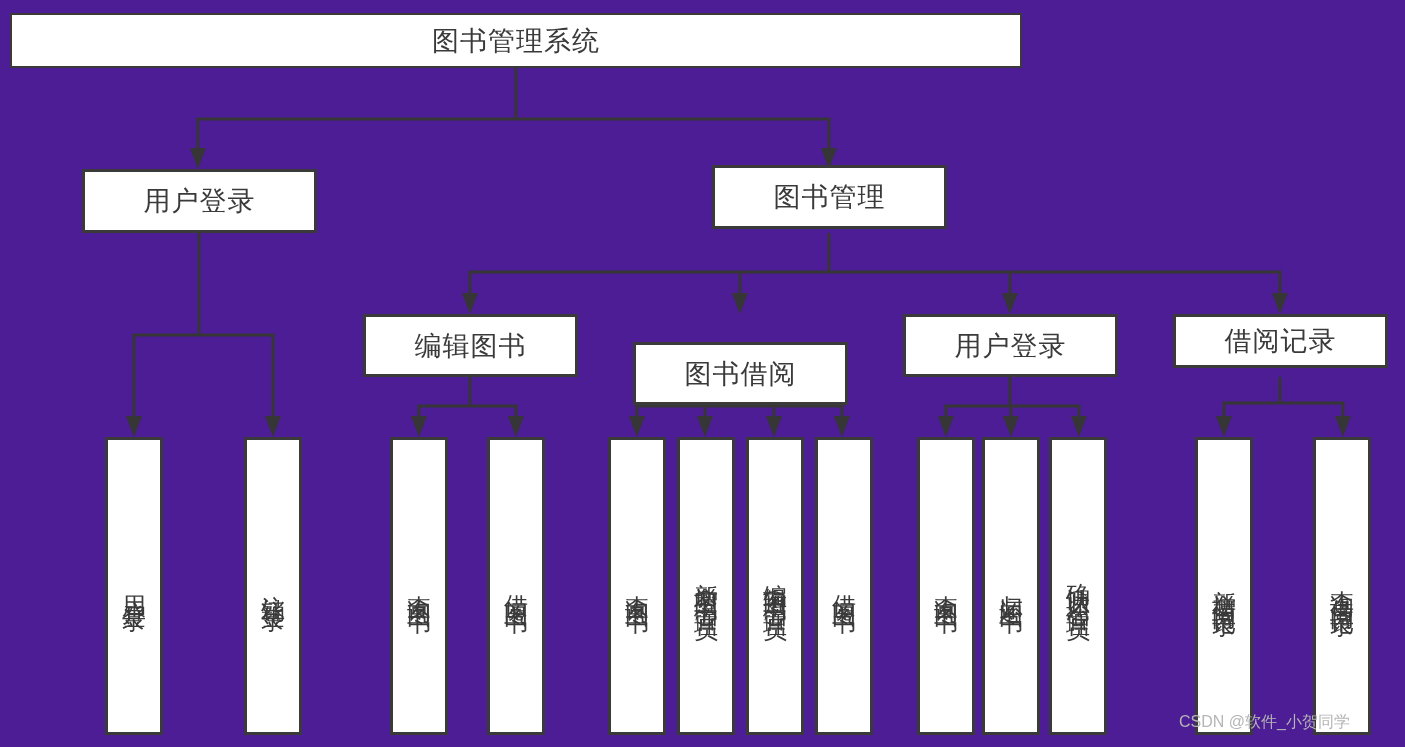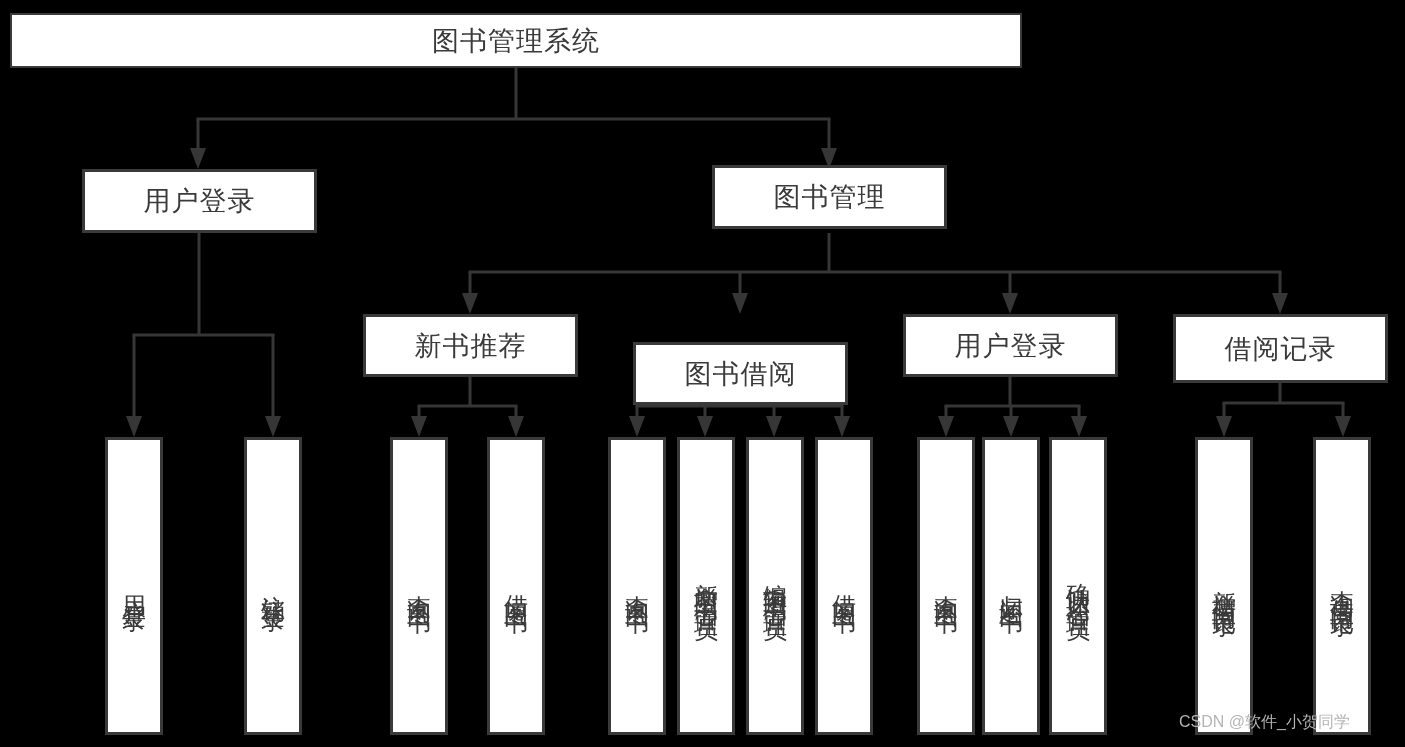--- a/index.html
+++ b/index.html
@@ -8,21 +8,21 @@
     width: 1405px;
     height: 747px;
     background: #ffffff;
     overflow: hidden;
     font-family: "Liberation Sans", "DejaVu Sans", sans-serif;
   }
   .stage {
     position: relative;
     width: 1405px;
     height: 747px;
-    background: #000000;
+    background: #4c1d95;
     text-align: center;
   }
   svg.connectors {
     position: absolute;
     left: 0; top: 0;
     width: 1405px;
     height: 747px;
     z-index: 1;
   }
   .box {
@@ -139,29 +139,29 @@
   </div>
 
   <div class="box" style="left:82px; top:169px; width:235px; height:64px;">
     <span class="hlabel">用户登录</span>
   </div>
   <div class="box" style="left:712px; top:165px; width:235px; height:64px;">
     <span class="hlabel">图书管理</span>
   </div>
 
   <div class="box" style="left:363px; top:314px; width:215px; height:63px;">
-    <span class="hlabel">新书推荐</span>
+    <span class="hlabel">编辑图书</span>
   </div>
   <div class="box" style="left:633px; top:314px; width:215px; height:63px;margin-top:28px;">
     <span class="hlabel">图书借阅</span>
   </div>
   <div class="box" style="left:903px; top:314px; width:215px; height:63px;">
     <span class="hlabel">用户登录</span>
   </div>
-  <div class="box" style="left:1173px; top:314px; width:215px; height:69px;">
+  <div class="box" style="left:1173px; top:314px; width:215px; height:54px;">
     <span class="hlabel">借阅记录</span>
   </div>
 
   <div class="box leaf" style="left:105px; top:437px; width:58px; height:298px;">
     <span class="vlabel">用户登录</span>
   </div>
   <div class="box leaf" style="left:244px; top:437px; width:58px; height:298px;">
     <span class="vlabel">注销登录</span>
   </div>
   <div class="box leaf" style="left:390px; top:437px; width:58px; height:298px;">

